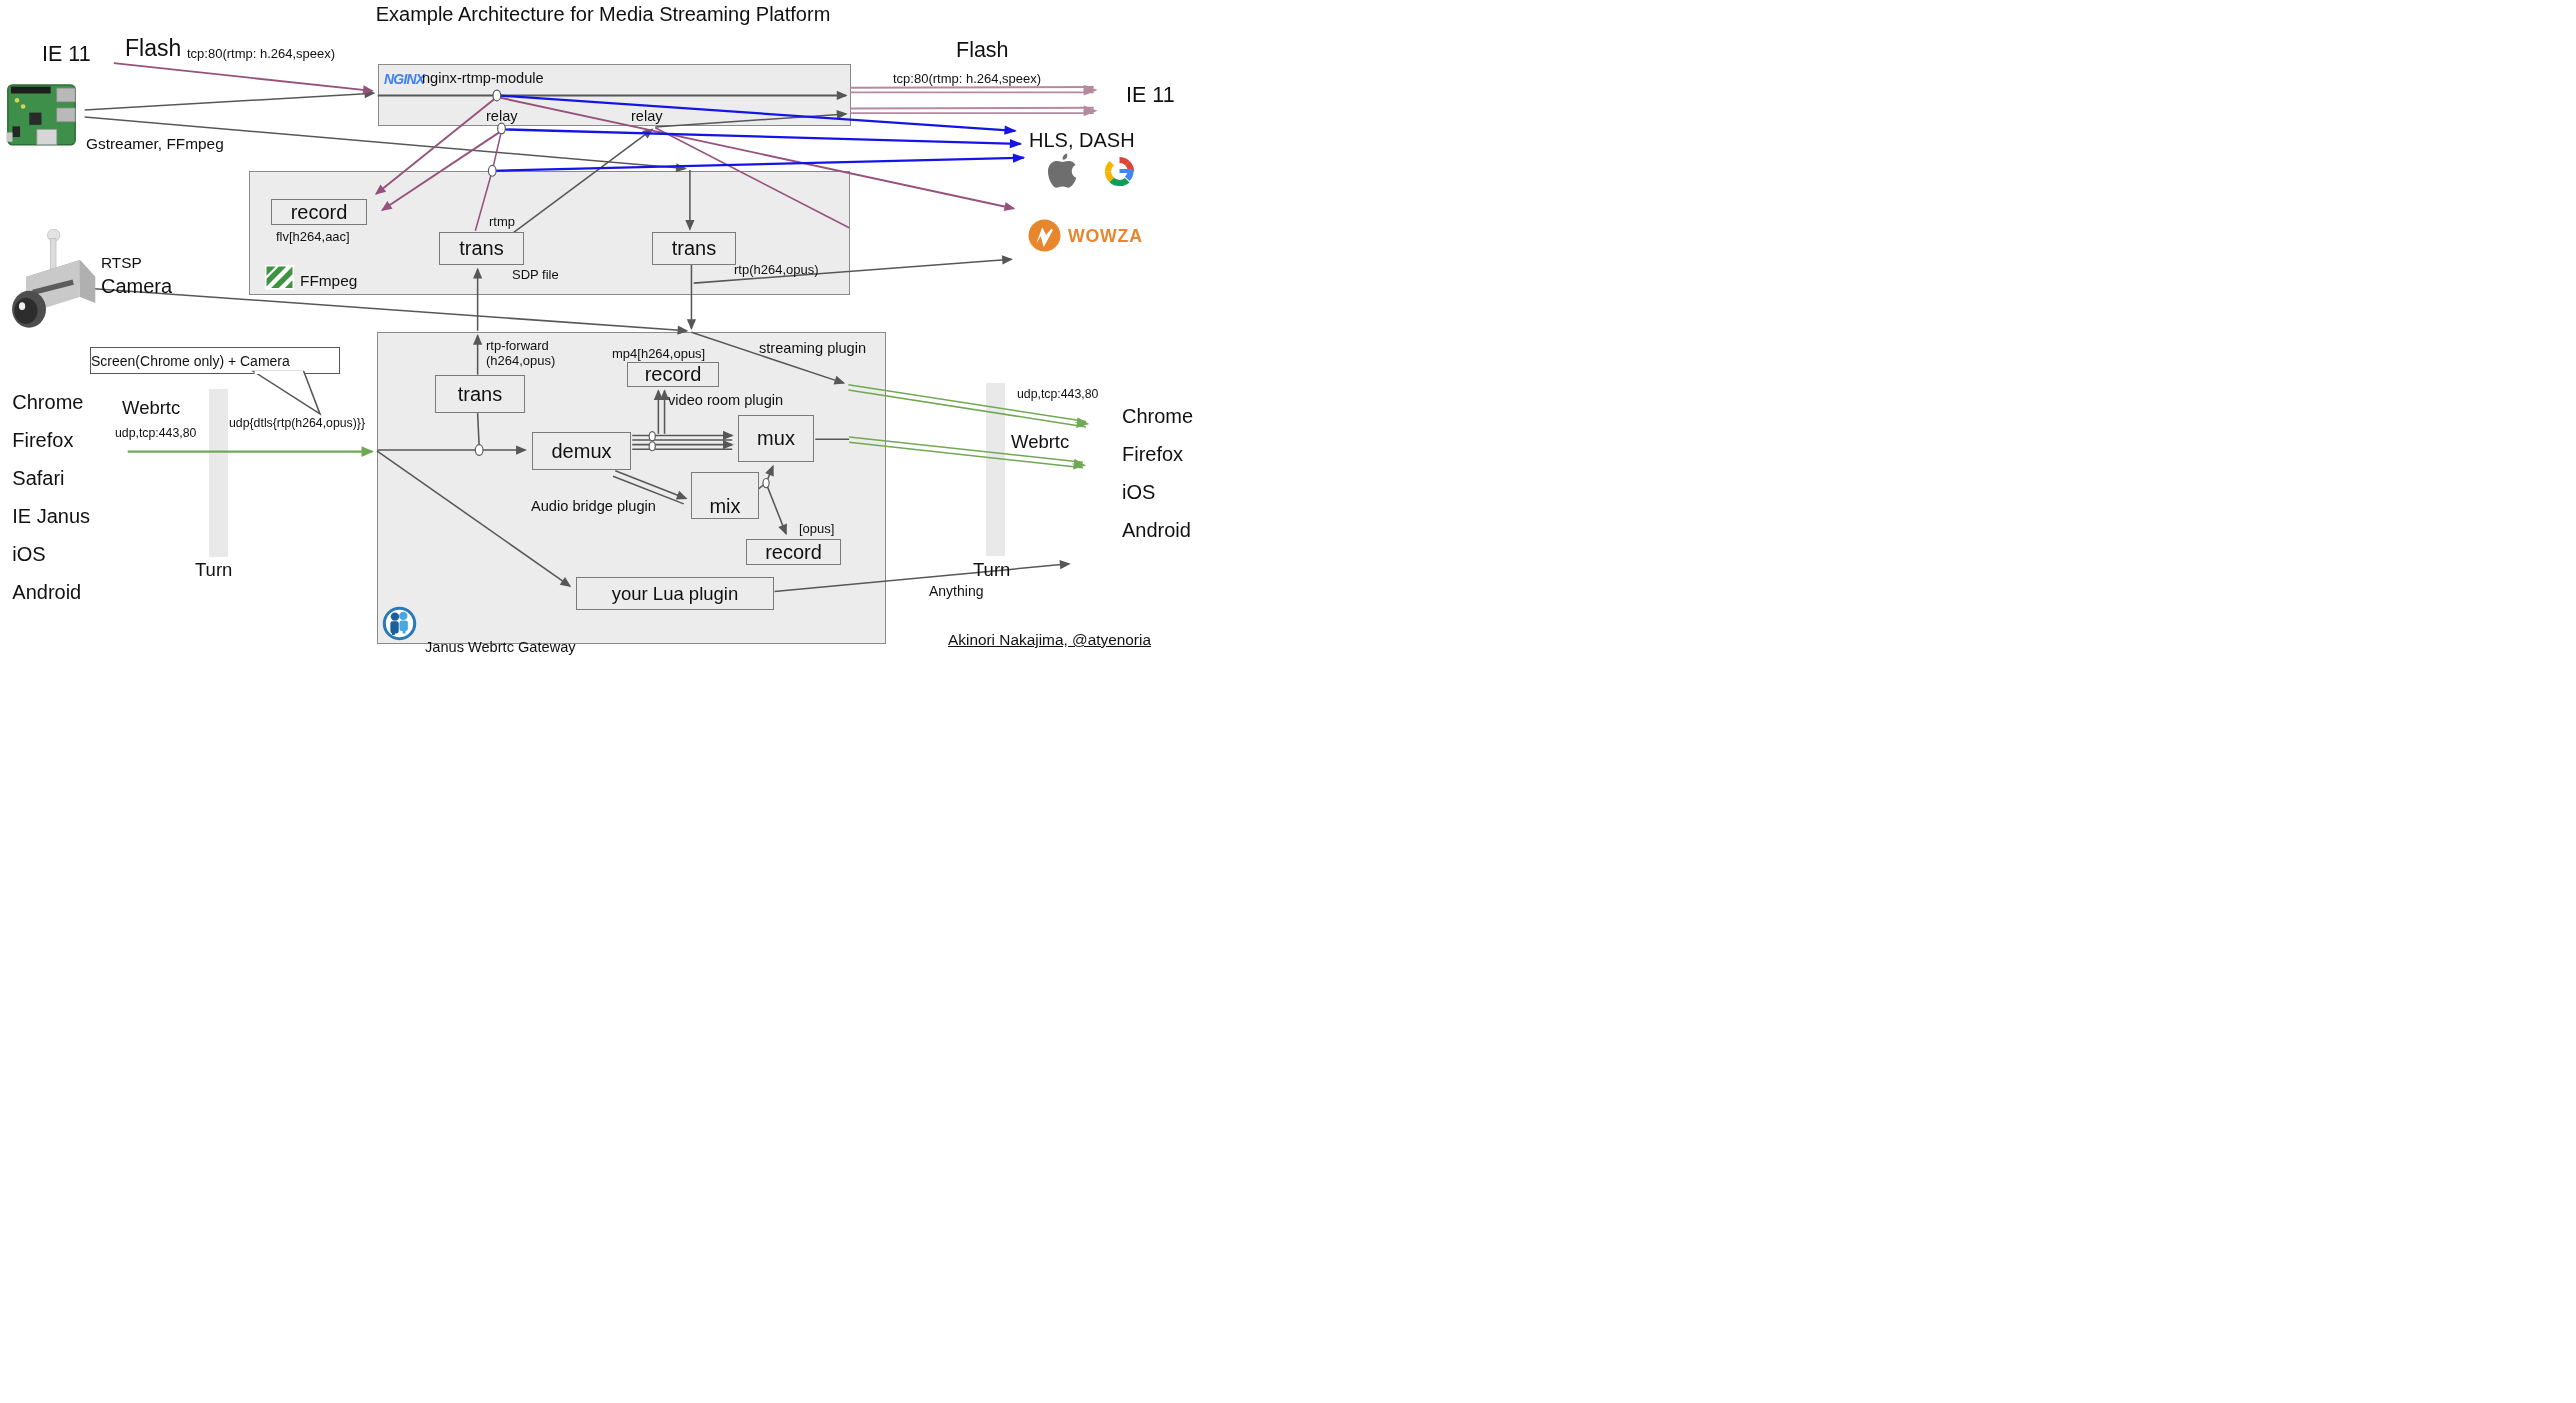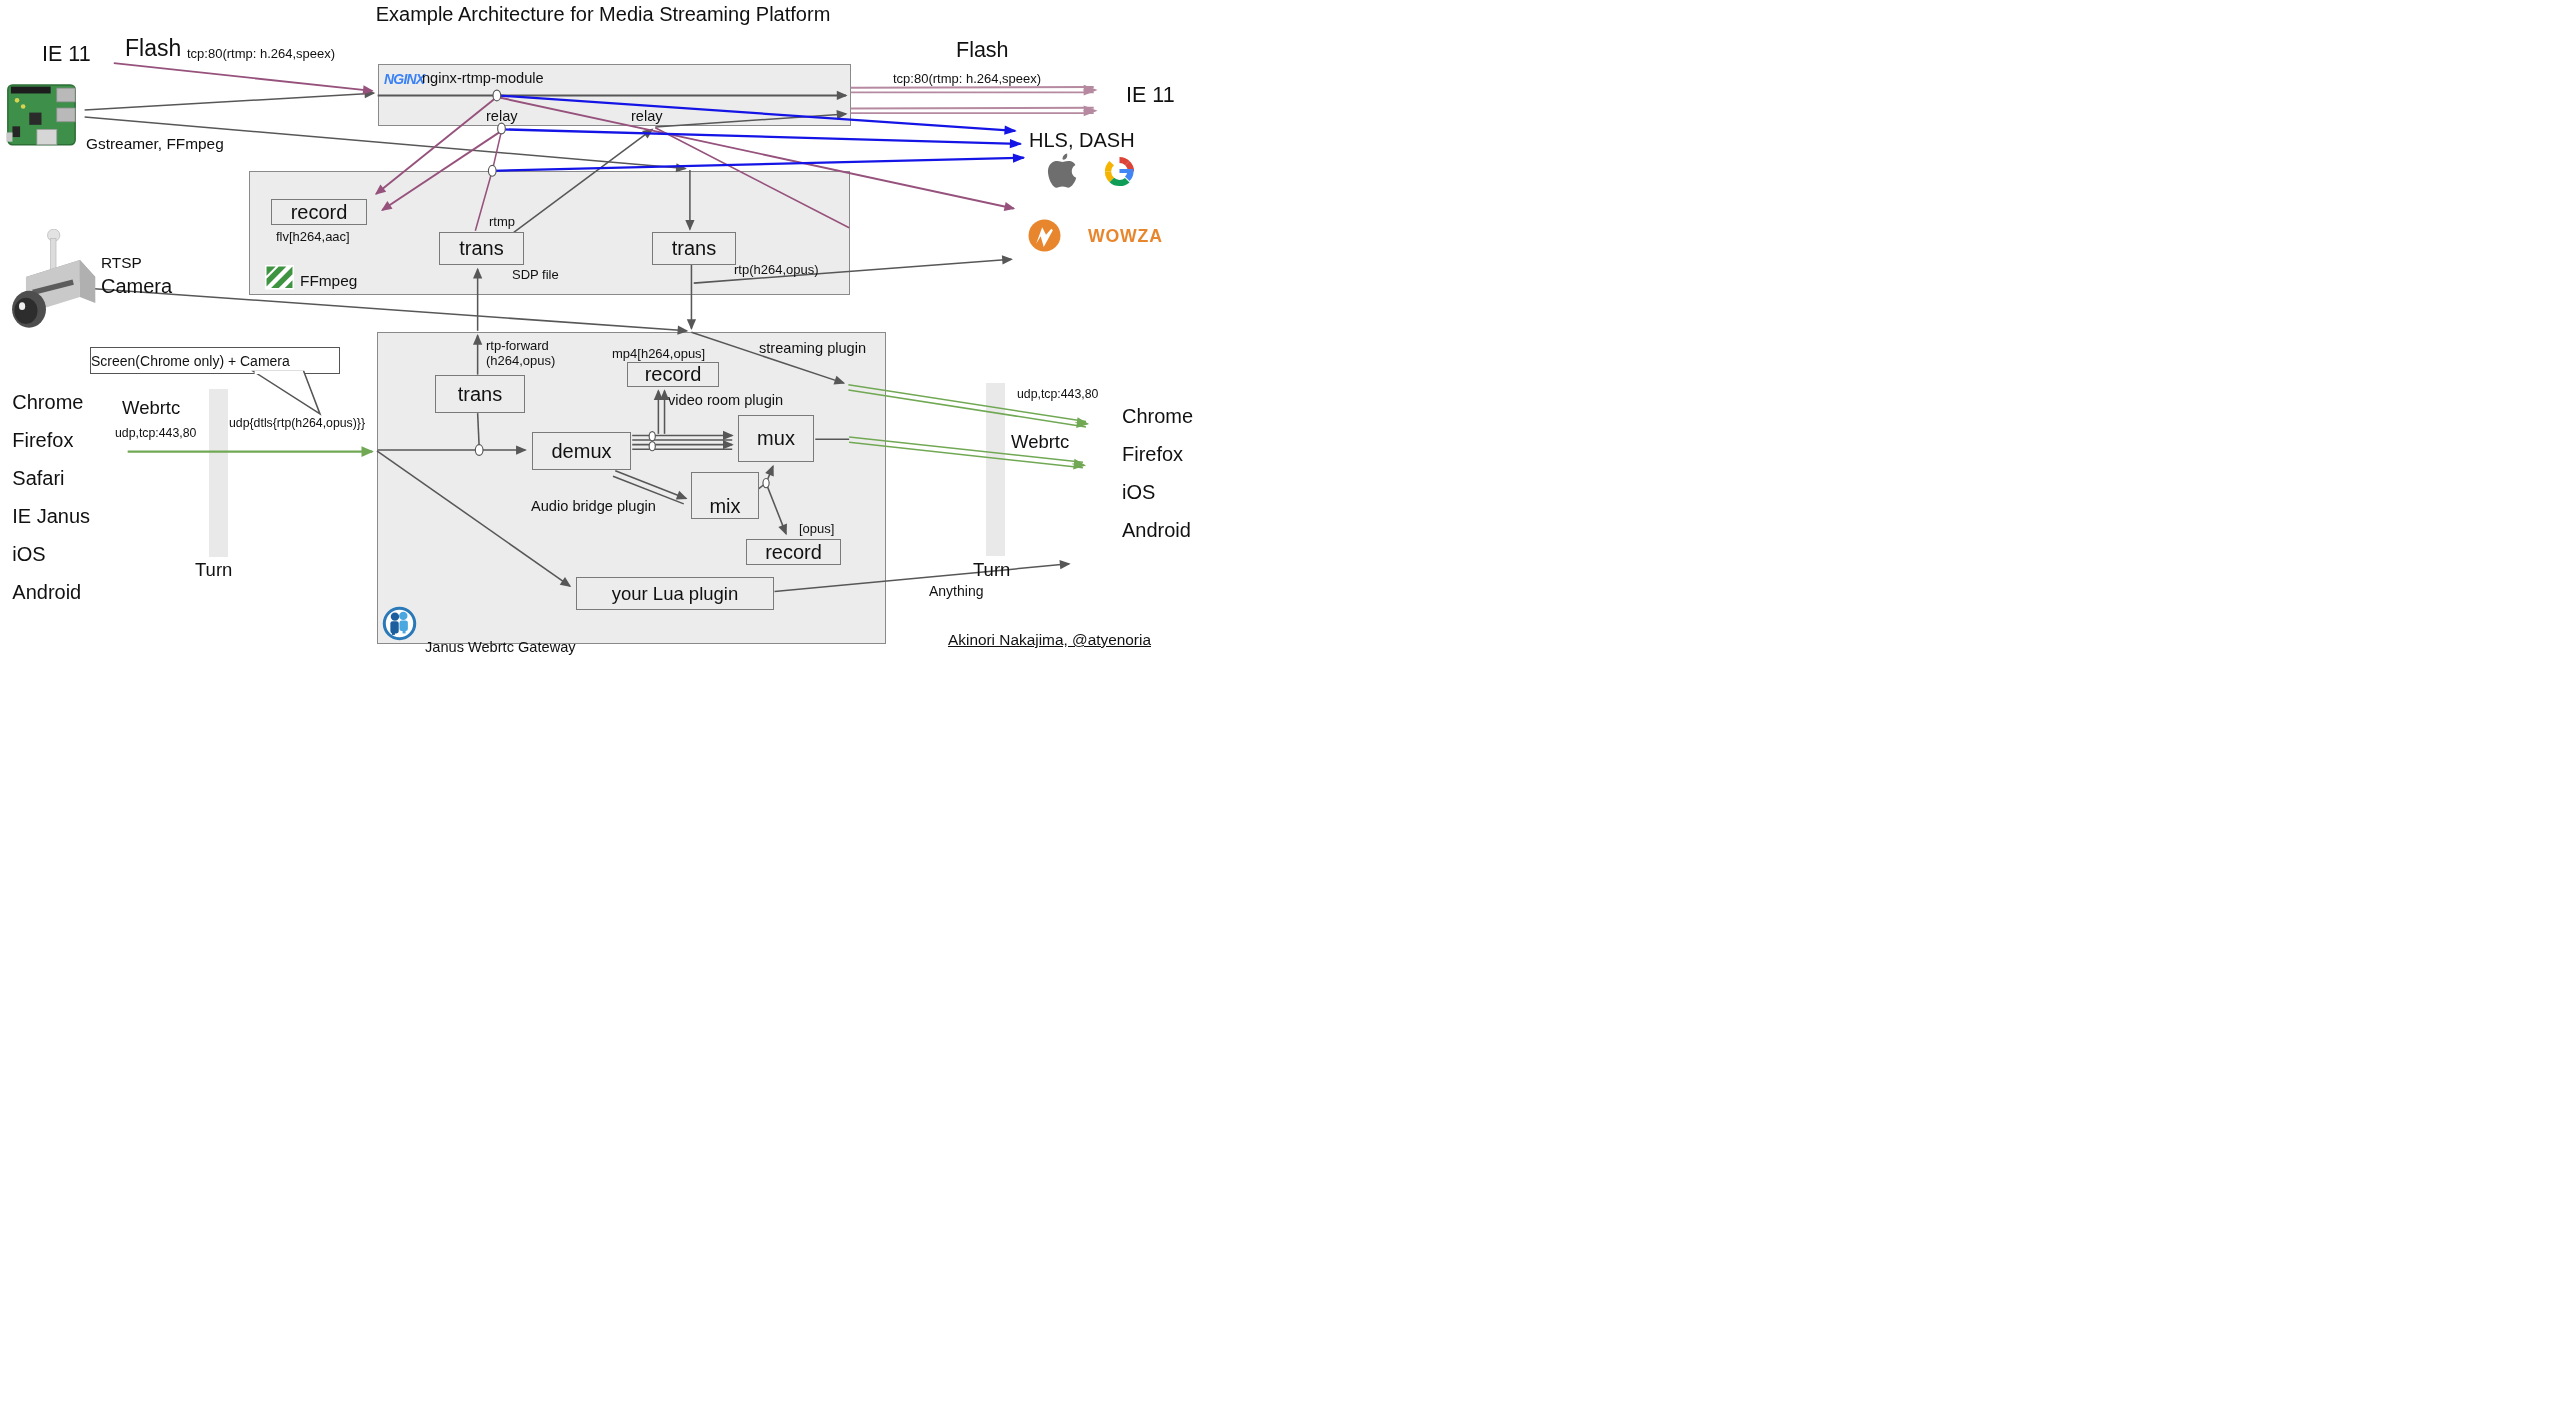--- a/index.html
+++ b/index.html
@@ -15,21 +15,21 @@
   .med{font-size:14.6px;}
   .big{font-size:20px;}
   .huge{font-size:21.5px;}
   #title{top:3.1px;left:0;width:100%;text-align:center;font-size:20px;z-index:4;}
   #svg-lines{position:absolute;left:0;top:0;z-index:3;}
   #svg-pointer{position:absolute;left:0;top:0;z-index:6;}
   .turnbar{position:absolute;width:18.5px;background:#e9e9e9;z-index:2;}
   .browser-list{position:absolute;z-index:4;font-size:20px;display:flex;flex-direction:column;}
   .browser-list span{display:block;line-height:38px;}
   .credit{font-size:15.4px;text-decoration:underline;}
-  .wowza-text{font-weight:bold;color:#e8862e;font-size:17.7px;letter-spacing:0.8px;margin-left:20px;}
+  .wowza-text{font-weight:bold;color:#e8862e;font-size:17.7px;letter-spacing:0.8px;}
   .nginx-logo{font-weight:bold;font-style:italic;color:#3b82f6;font-size:14px;letter-spacing:-0.8px;}
   .bubble{position:absolute;border:1.5px solid #555;background:#fff;z-index:5;
           display:flex;align-items:center;font-size:14px;}
 </style>
 </head>
 <body>
 
 <div id="canvas">
 
   <div id="title" class="lbl">Example Architecture for Media Streaming Platform</div>

